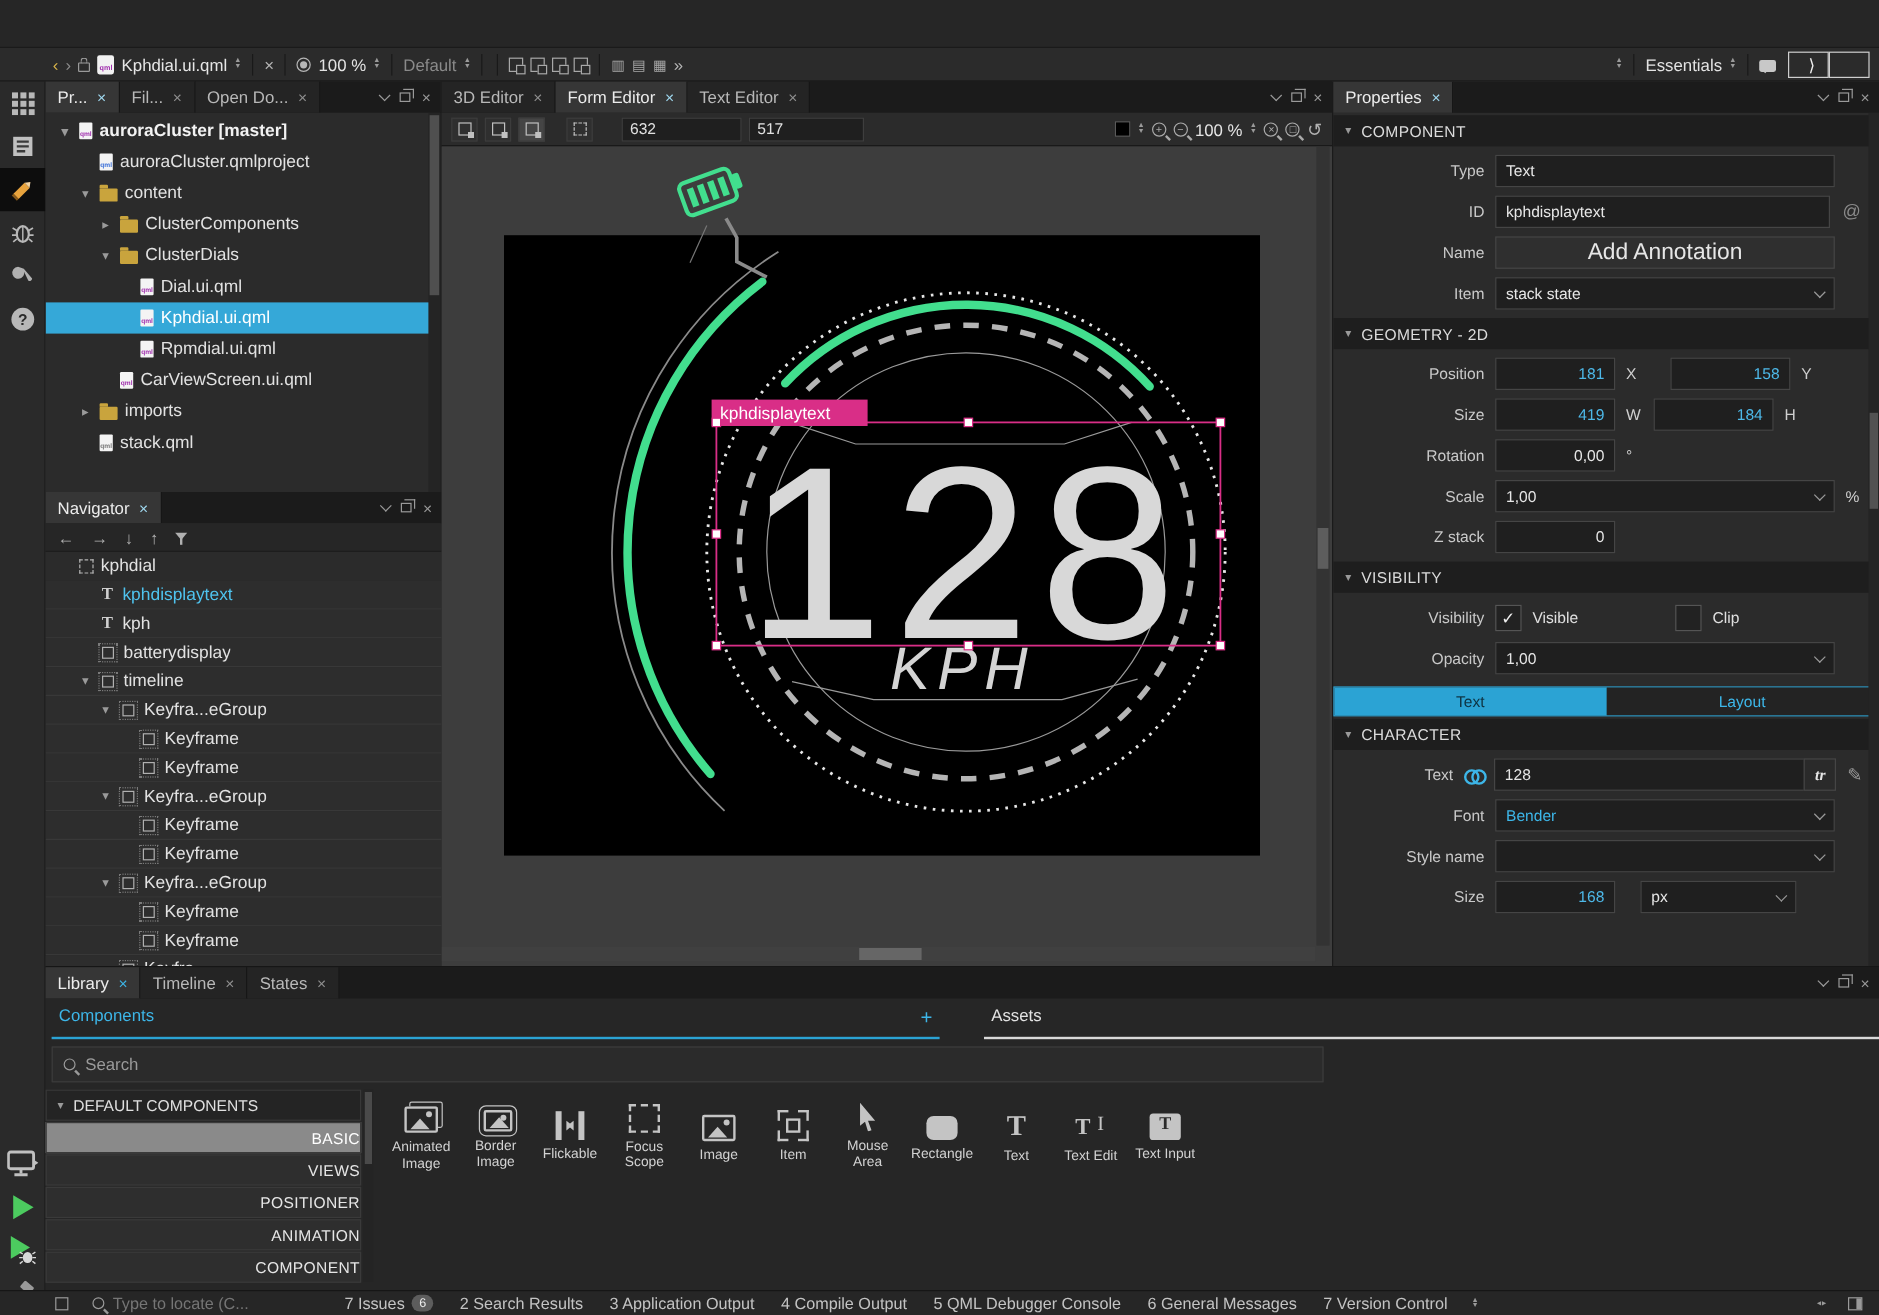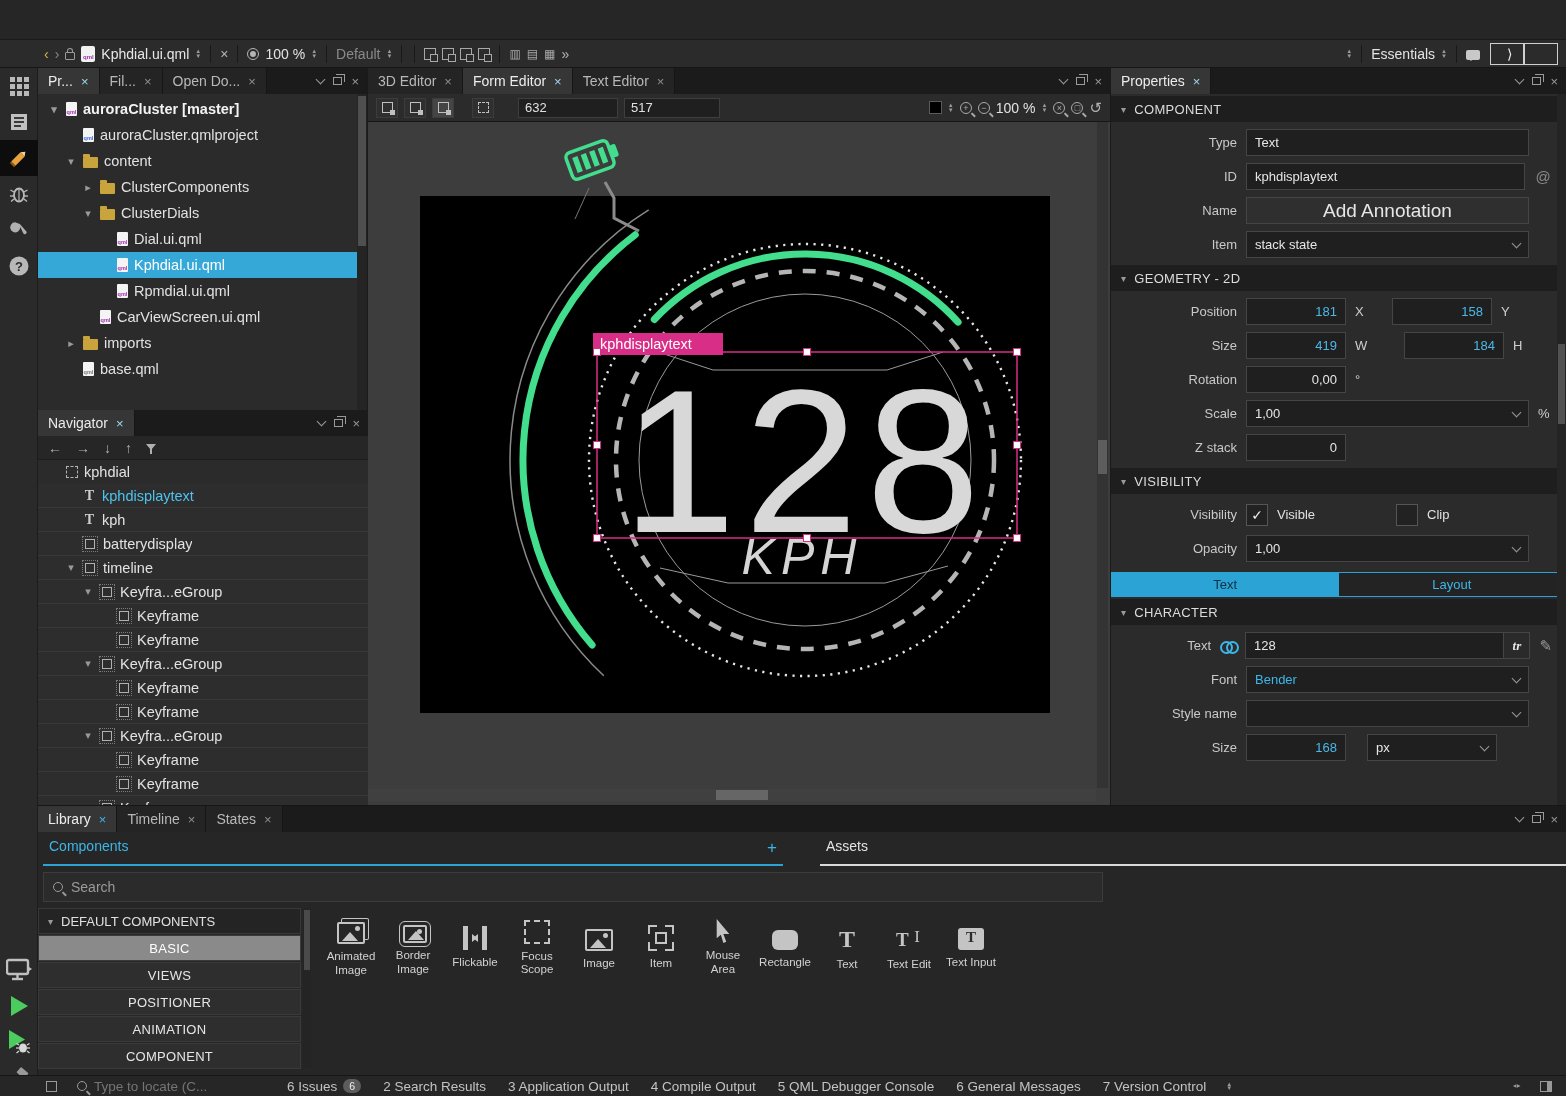--- a/index.html
+++ b/index.html
@@ -140,21 +140,21 @@
   #asset-head{left:782px;width:776px;color:#e3e3e3;border-bottom:2px solid #d9d9d9}
   .plus{font-size:17px}
   #lib-search{position:absolute;left:5px;top:66px;width:1060px;height:30px;background:#2b2b2b;border:1px solid #3c3c3c;display:flex;align-items:center;gap:8px;padding:0 9px}
   #lib-search input{background:transparent;border:0;outline:0;color:#cfcfcf;font-size:14px;width:100%;font-family:"Liberation Sans",sans-serif}
   #lib-search input::placeholder{color:#9a9a9a}
   .magbig{width:10px;height:10px;border:1.5px solid #9a9a9a;border-radius:50%;position:relative;flex:none}
   .magbig::before{content:"";position:absolute;width:5px;height:1.5px;background:#9a9a9a;right:-5px;bottom:-3px;transform:rotate(45deg)}
   #cat-col{position:absolute;left:0;top:102px;width:263px}
   #defcomp-head{height:26px;background:#242424;border:1px solid #383838;display:flex;align-items:center;gap:8px;padding-left:9px;color:#e0e0e0;font-size:13px}
   #defcomp-head .tri{font-size:10px;color:#9a9a9a}
-  .cat-btn{height:26px;margin-top:1px;background:#2e2e2e;border:1px solid #3a3a3a;display:flex;align-items:center;justify-content:center;color:#e6e6e6;font-size:13px;letter-spacing:.3px}
+  .cat-btn{height:26px;margin-top:1px;background:#2e2e2e;border:1px solid #3a3a3a;display:flex;align-items:center;justify-content:flex-end;color:#e6e6e6;font-size:13px;letter-spacing:.3px}
   .cat-btn.sel{background:#8a8a8a;color:#fff}
   #cat-scroll{position:absolute;left:265px;top:102px;width:8px;height:160px;background:#242424}
   #cat-scroll .thumb{position:absolute;left:1px;right:1px;top:2px;height:60px;background:#4a4a4a}
   #comp-grid{position:absolute;left:282px;top:108px;width:790px;display:flex;align-items:center}
   .citem{width:62px;display:flex;flex-direction:column;align-items:center;gap:6px}
   .citem .clabel{font-size:11.5px;color:#d2d2d2;text-align:center;line-height:1.2;width:60px}
   .cic{width:30px;height:26px;position:relative;margin-top:6px;flex:none}
   .cic-image,.cic-animated-image,.cic-border-image{width:28px;height:22px;border:2px solid var(--icongray);border-radius:2px;margin-top:8px}
   .cic-image::before,.cic-animated-image::before,.cic-border-image::before{content:"";position:absolute;bottom:1px;left:3px;border-left:8px solid transparent;border-right:8px solid transparent;border-bottom:9px solid var(--icongray)}
   .cic-image::after,.cic-animated-image::after,.cic-border-image::after{content:"";position:absolute;top:2px;right:3px;width:5px;height:5px;border-radius:50%;background:var(--icongray)}
@@ -447,21 +447,21 @@
 
         <div class="trow" style="--d: 1;">
           <span class="arr">▸</span>
           <span class="ic ic-folder"></span>
           <span class="lbl">imports</span>
         </div>
 
         <div class="trow" style="--d: 1;">
           <span class="arr"></span>
           <span class="ic ic-qml-gray"></span>
-          <span class="lbl">base.qml</span>
+          <span class="lbl">stack.qml</span>
         </div>
       </div>
     <div id="proj-scroll">
         <div class="thumb"></div>
       </div>
 
     <div class="tabbar" id="nav-tabbar">
       <div class="tab sel">
           <span>Navigator</span>
           <span class="x">×</span>
@@ -755,21 +755,21 @@
           <span>158</span>
         </div>
       <span class="unit">Y</span>
     </div>
     <div class="prow">
       <span class="plabel">Size</span>
       <div class="pfield num w100">
           <span>419</span>
         </div>
       <span class="unit">W</span>
-      <div class="pfield num w100" style="margin-left:26px">
+      <div class="pfield num w100" style="">
           <span>184</span>
         </div>
       <span class="unit">H</span>
     </div>
     <div class="prow">
       <span class="plabel">Rotation</span>
       <div class="pfield w100" style="justify-content:flex-end;color:#e6e6e6">
           <span>0,00</span>
         </div>
       <span class="unit">°</span>
@@ -982,21 +982,21 @@
 
   <footer id="statusbar">
     <span class="outpane-ic"></span>
     <div id="locate">
       <span class="magbig"></span>
       <input placeholder="Type to locate (C..." style="">
     </div>
     <div style="display:flex;gap:22px">
 
         <span class="panebtn">
-          <span>6 Issues</span>
+          <span>7 Issues</span>
           <span class="badge">6</span>
         </span>
 
         <span class="panebtn">
           <span>2 Search Results</span>
 
         </span>
 
         <span class="panebtn">
           <span>3 Application Output</span>

